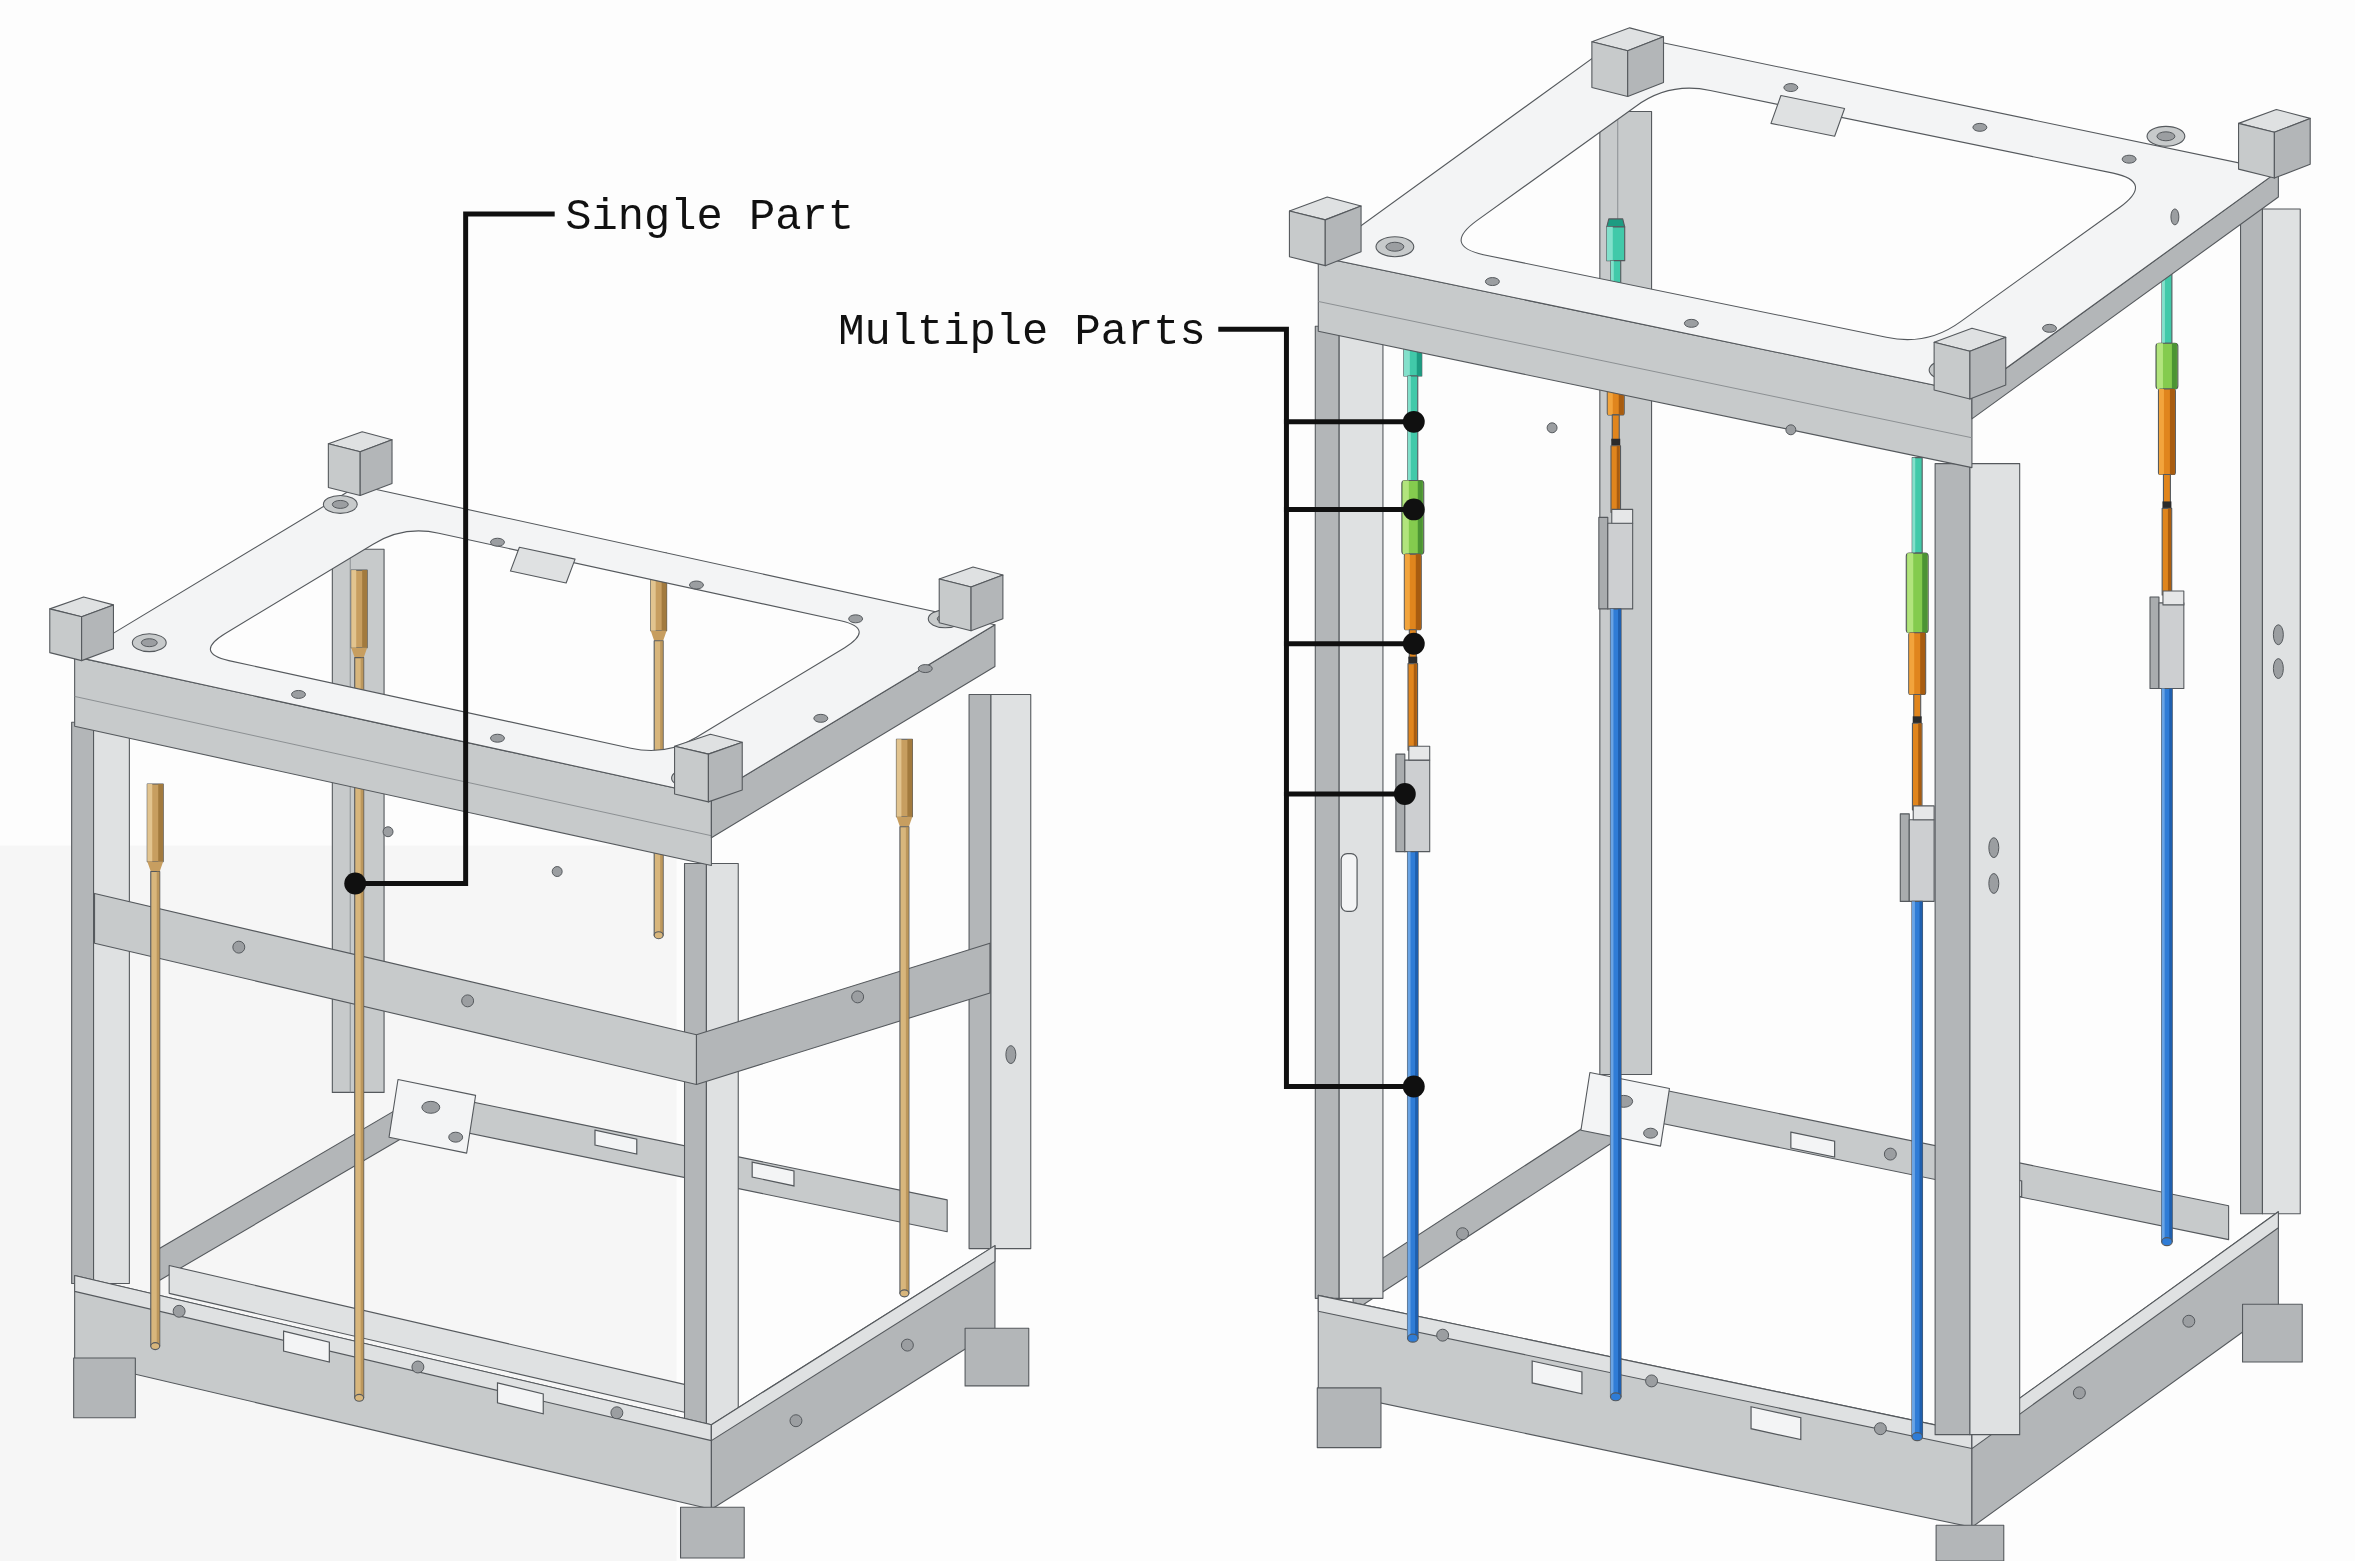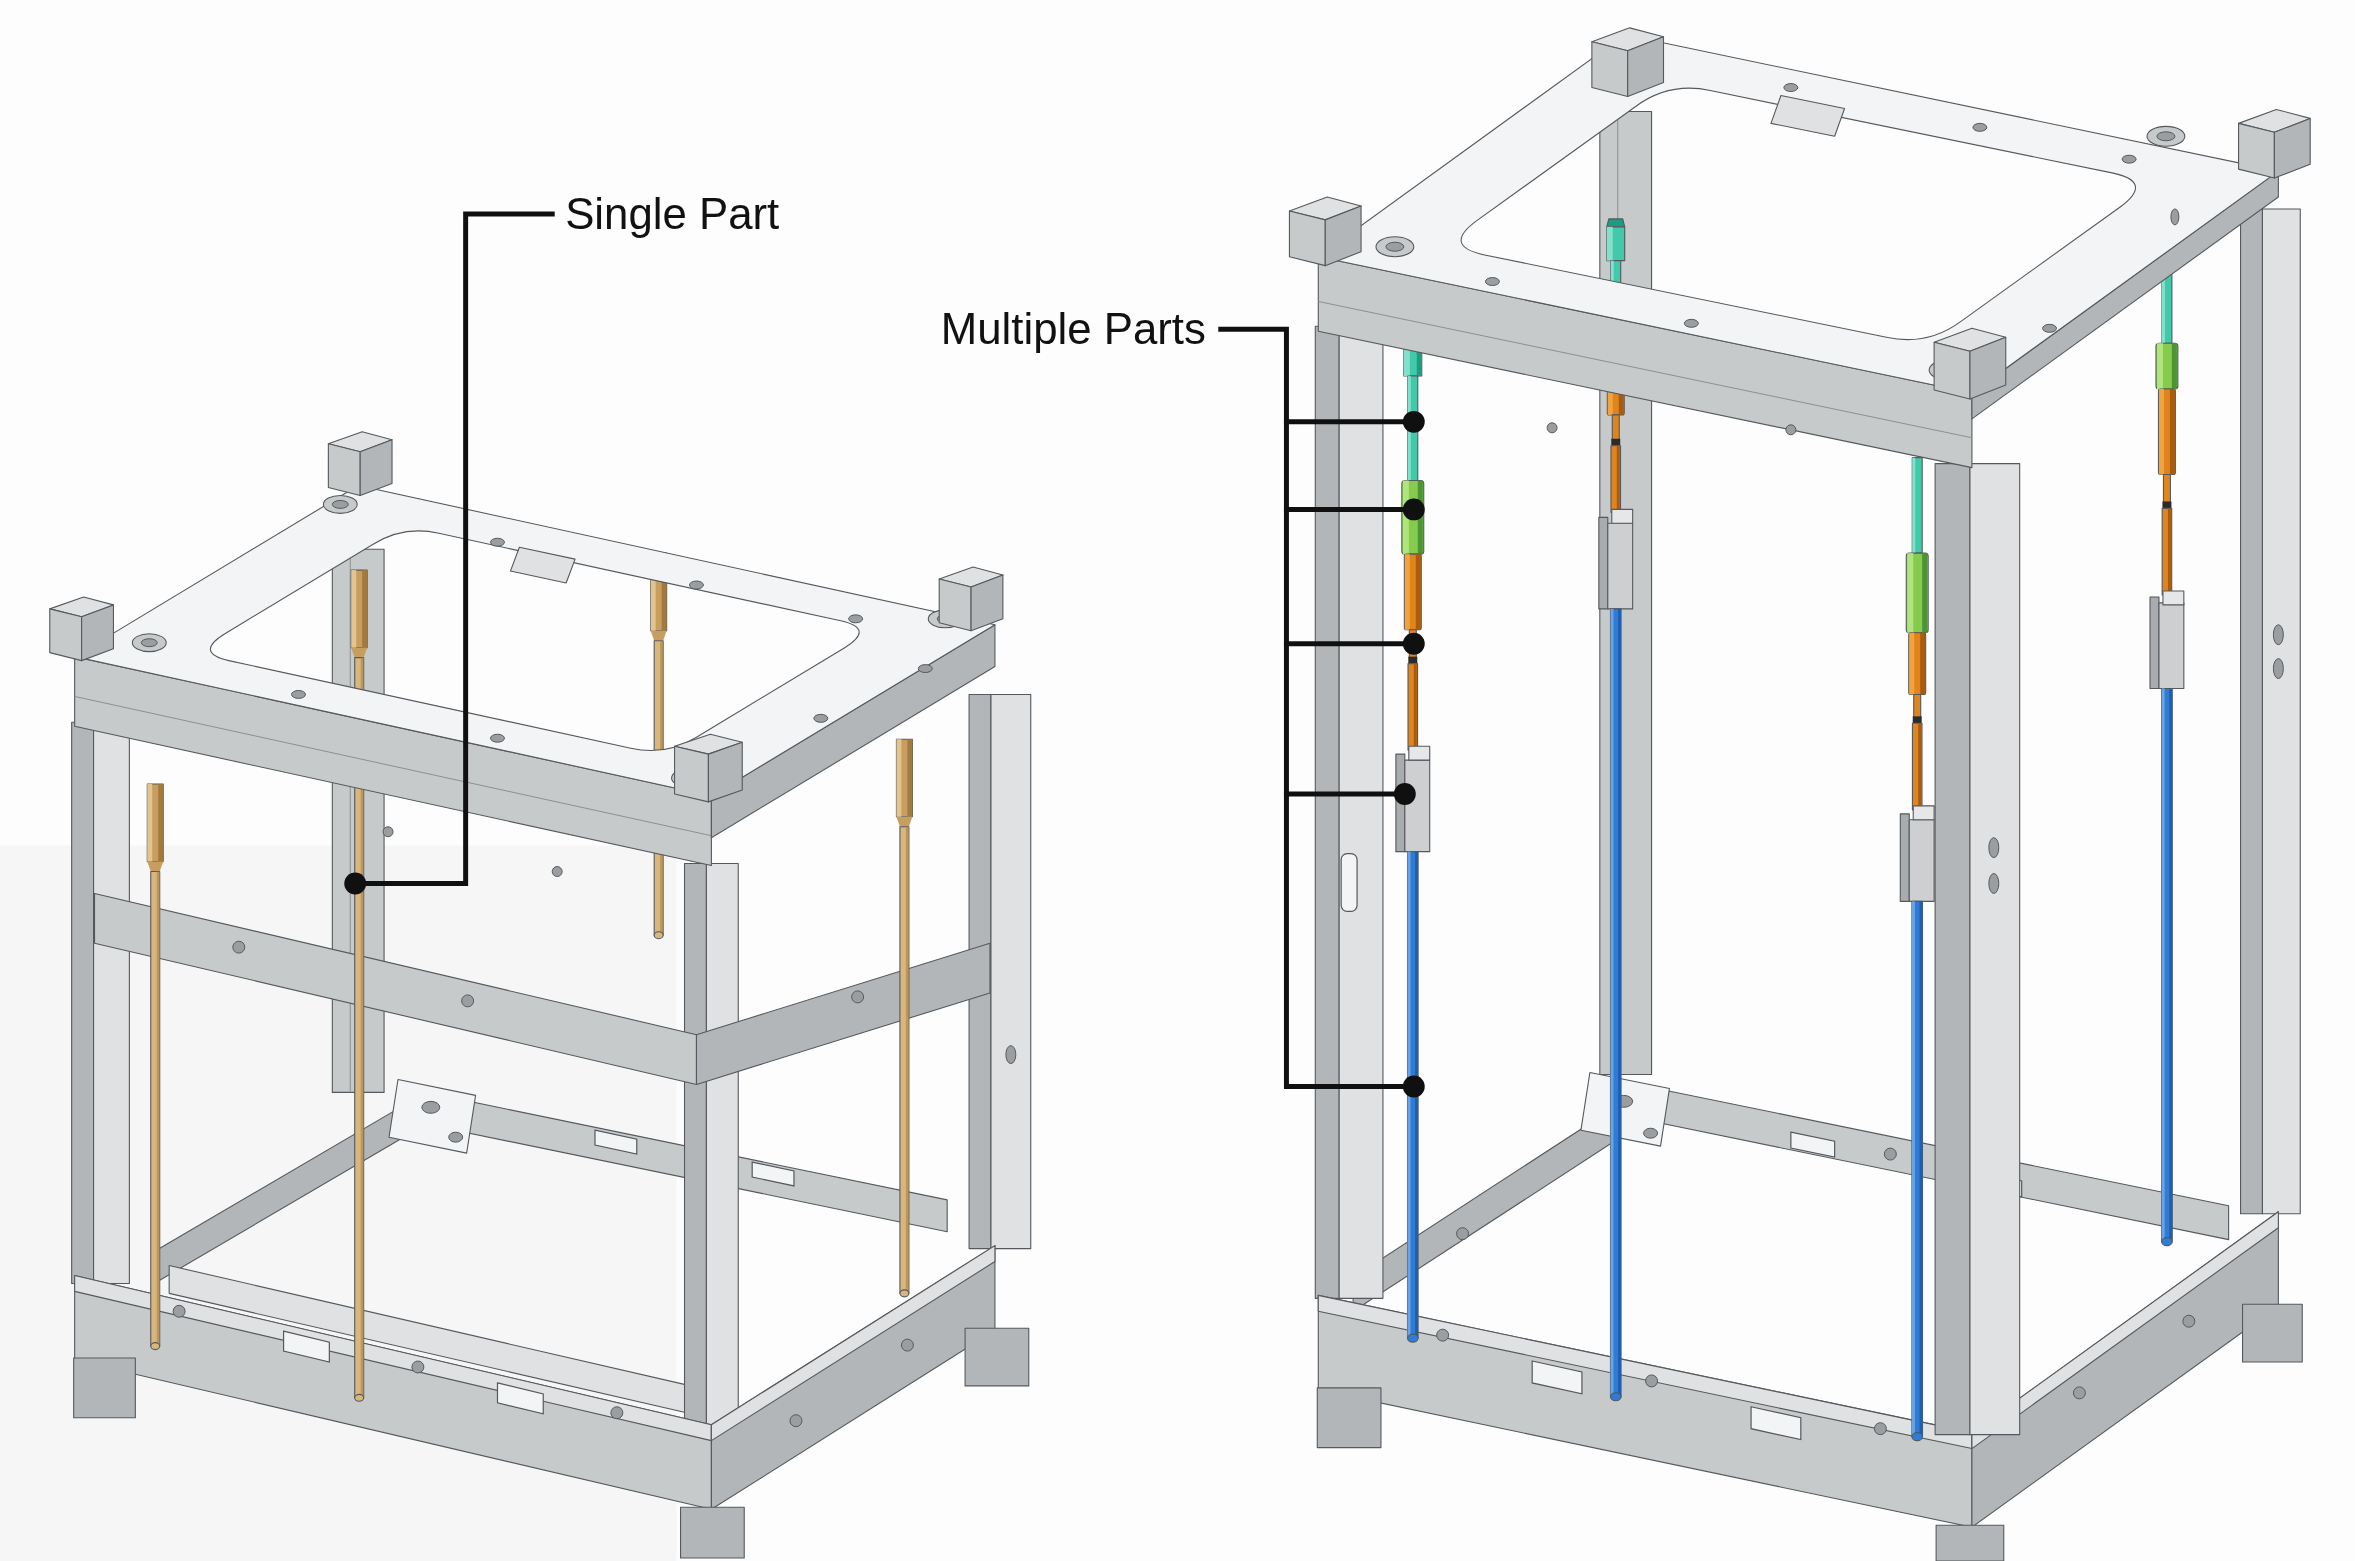--- a/index.html
+++ b/index.html
@@ -1,17 +1,17 @@
 <!DOCTYPE html>
 <html style="--page_bg: #fdfdfd; --wash: #ededed; --line: #55595d; --line_soft: #8b8f92; --frame_top: #f3f4f5; --frame_light: #dfe1e2; --frame_mid: #c7cacb; --frame_mid_dark: #b3b6b8; --frame_dark: #9b9ea1; --frame_shadow: #85888b; --tan: #d8b67c; --tan_light: #e6cb99; --tan_dark: #b08a4e; --brass: #c79e60; --brass_light: #e2c48f; --brass_dark: #a27a3e; --teal: #41c9a9; --teal_light: #83e0cb; --teal_dark: #1d9c82; --green: #84cb4e; --green_light: #b2e47d; --green_dark: #4c9434; --orange: #e0851d; --orange_light: #f2a43c; --orange_dark: #a85c10; --blue: #2f7cd6; --blue_light: #6aa4e4; --blue_dark: #1f5fae; --ring_black: #2b2b2b; --clamp_side: #a9acae; --clamp_front: #cdcfd1; --clamp_top: #e6e7e8; --leader: #101010; --text: #111111;"><head>
 <meta charset="utf-8">
 <style>
   html,body{margin:0;padding:0;background:#fff;}
   .stage{position:relative;width:2355px;height:1561px;background:var(--page_bg);overflow:hidden;
-         font-family:Liberation Sans, sans-serif;}
+         font-family:Liberation Mono, monospace;}
   svg{display:block}
   
   .o{stroke:var(--line);stroke-width:1.1;stroke-linejoin:round;stroke-linecap:round;}
   .oo{stroke:var(--line_soft);stroke-width:1;stroke-linejoin:round;}
   
   .fTop{fill:var(--frame_top)}
   .fL{fill:var(--frame_light)}
   .fM{fill:var(--frame_mid)}
   .fMD{fill:var(--frame_mid_dark)}
   .hole{fill:var(--frame_mid);stroke:var(--line);stroke-width:1.1}

